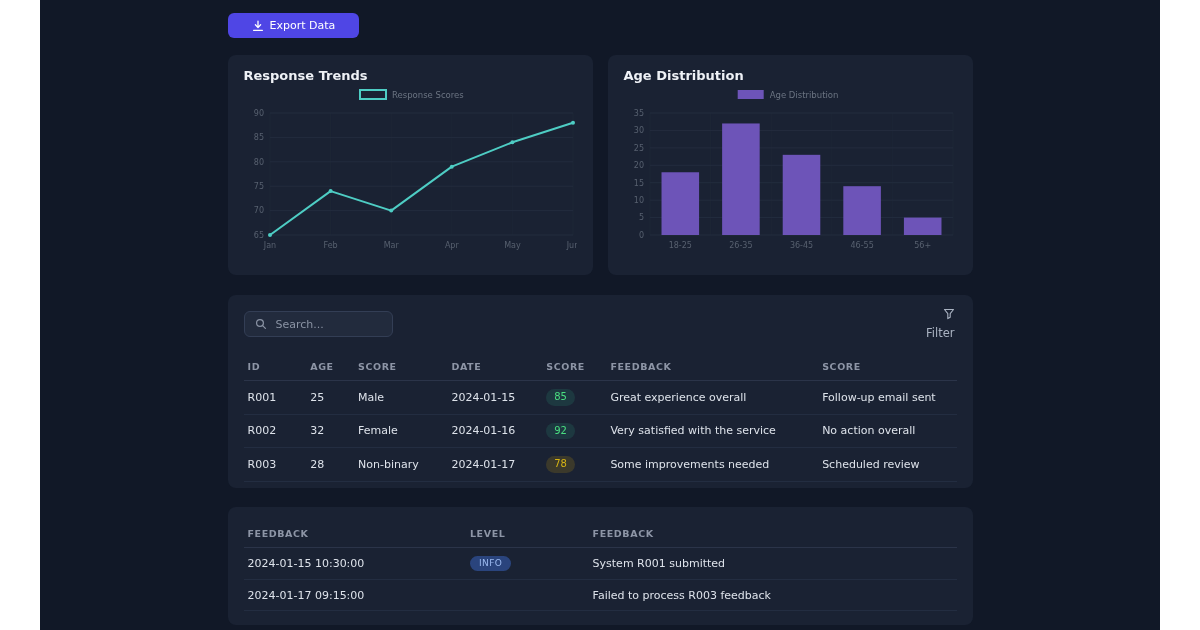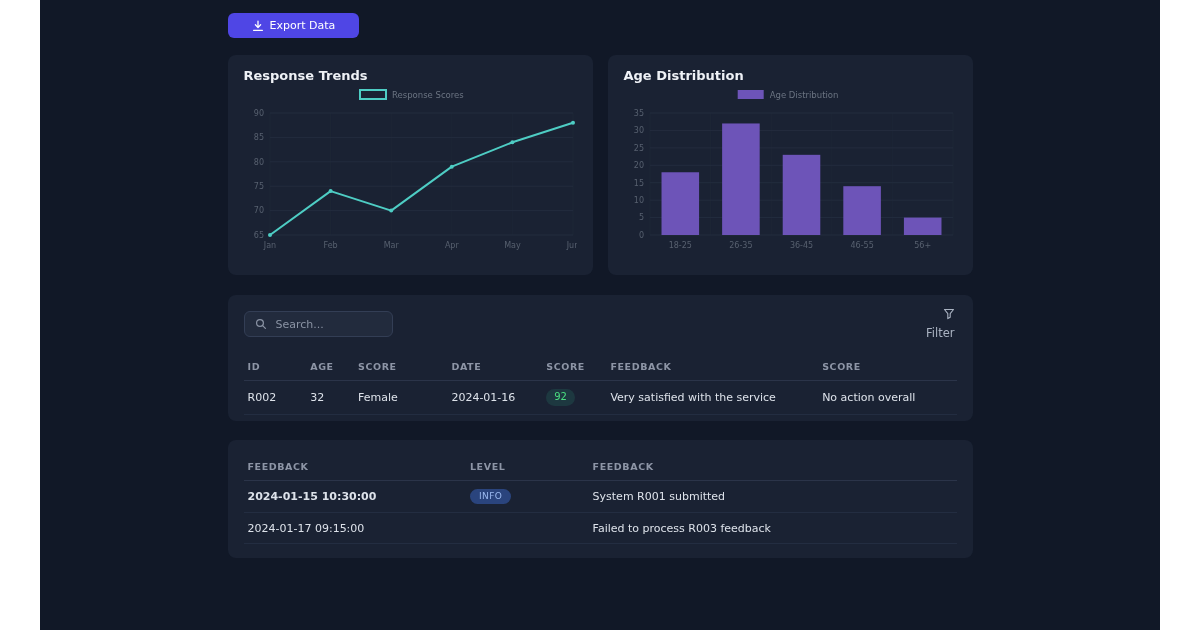--- a/index.html
+++ b/index.html
@@ -221,27 +221,45 @@
               <th>AGE</th>
               <th>SCORE</th>
               <th>DATE</th>
               <th>SCORE</th>
               <th>FEEDBACK</th>
               <th>SCORE</th>
             </tr>
           </thead>
         <tbody id="survey-body">
             <tr>
+              <td>R001</td>
+              <td>25</td>
+              <td>Male</td>
+              <td>2024-01-15</td>
+              <td><span class="badge badge-green">85</span></td>
+              <td>Great experience overall</td>
+              <td>Follow-up email sent</td>
+            </tr>
+            <tr>
               <td>R002</td>
               <td>32</td>
               <td>Female</td>
               <td>2024-01-16</td>
               <td><span class="badge badge-green">92</span></td>
               <td>Very satisfied with the service</td>
               <td>No action overall</td>
+            </tr>
+            <tr>
+              <td>R003</td>
+              <td>28</td>
+              <td>Non-binary</td>
+              <td>2024-01-17</td>
+              <td><span class="badge badge-yellow">78</span></td>
+              <td>Some improvements needed</td>
+              <td>Scheduled review</td>
             </tr>
           </tbody>
       </table>
     </div>
 
     <div class="card logs-card">
       <table>
         <colgroup id="logs-cols">
             <col style="width: 31.2%;">
             <col style="width: 17.2%;">
@@ -249,21 +267,21 @@
           </colgroup>
         <thead>
             <tr id="logs-head">
               <th>FEEDBACK</th>
               <th>LEVEL</th>
               <th>FEEDBACK</th>
             </tr>
           </thead>
         <tbody id="logs-body">
             <tr>
-              <td style="padding: 8.5px 4px; font-weight: bold;">2024-01-15 10:30:00</td>
+              <td style="padding: 8.5px 4px;">2024-01-15 10:30:00</td>
               <td><span class="level-badge level-info">INFO</span></td>
               <td>System R001 submitted</td>
             </tr>
             <tr>
               <td style="padding: 8.5px 4px;">2024-01-17 09:15:00</td>
               <td></td>
               <td>Failed to process R003 feedback</td>
             </tr>
           </tbody>
       </table>

